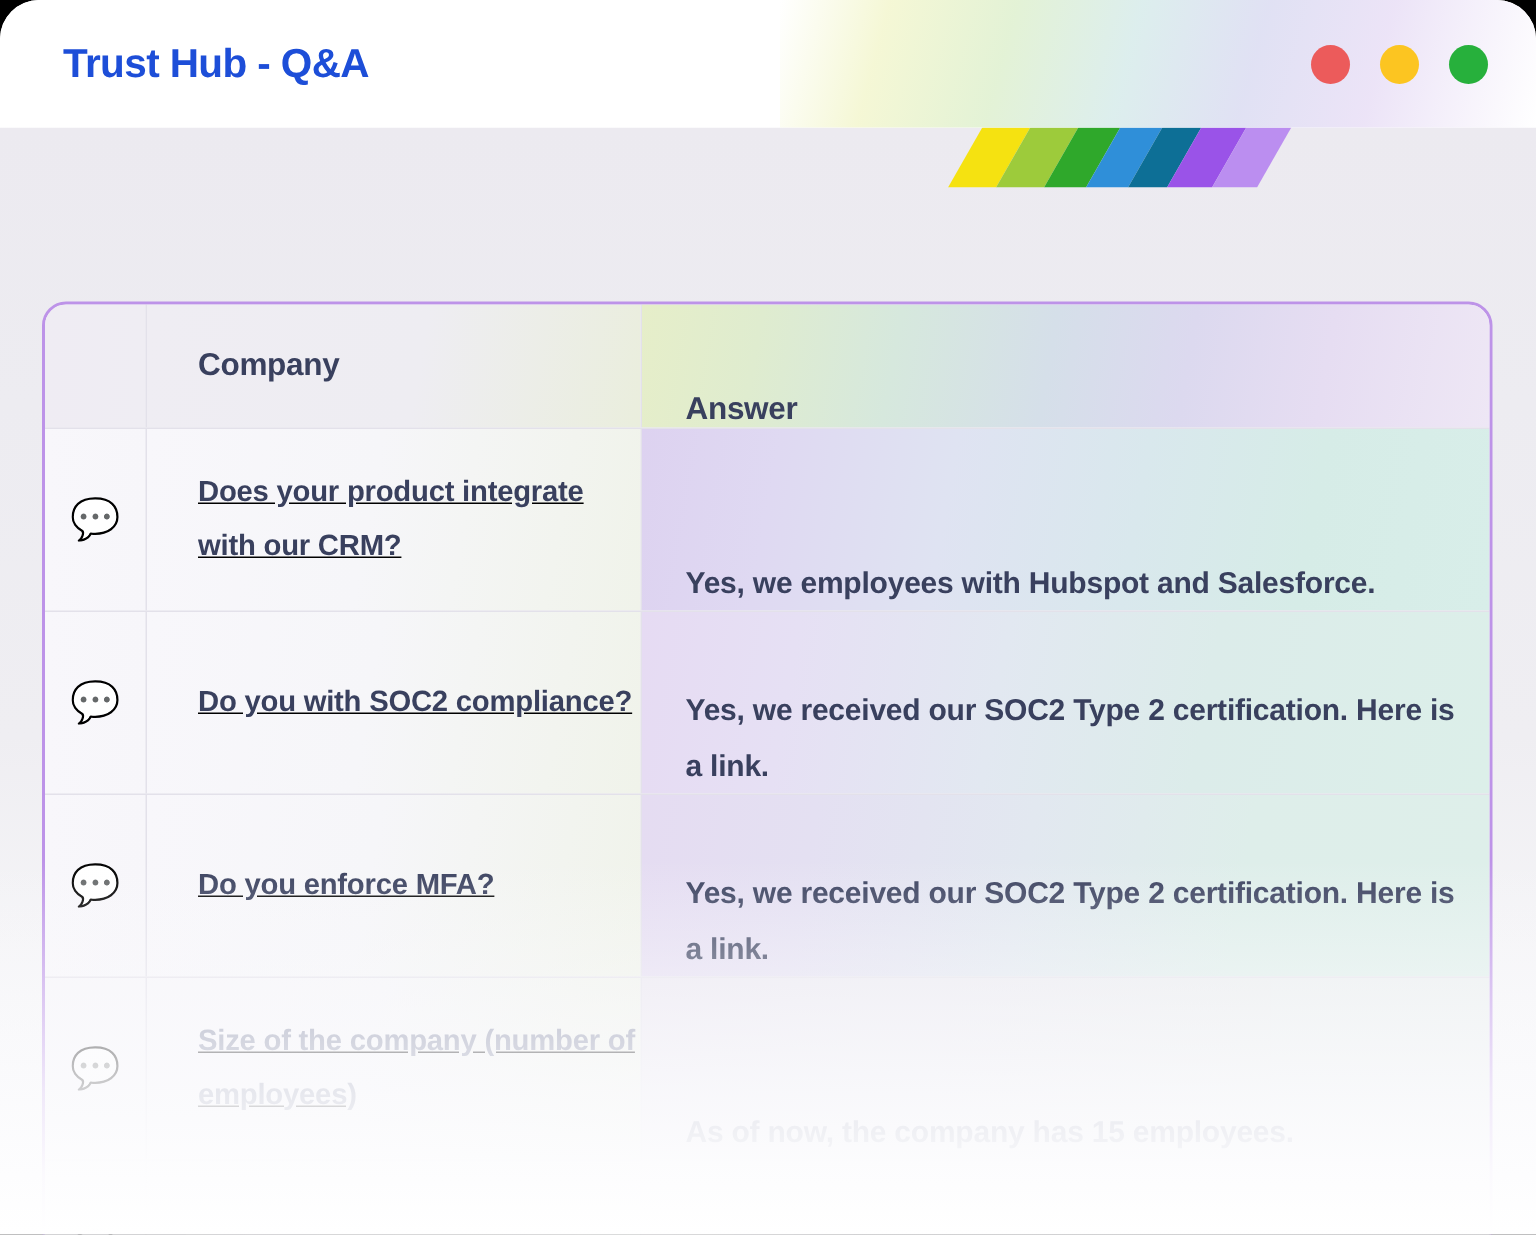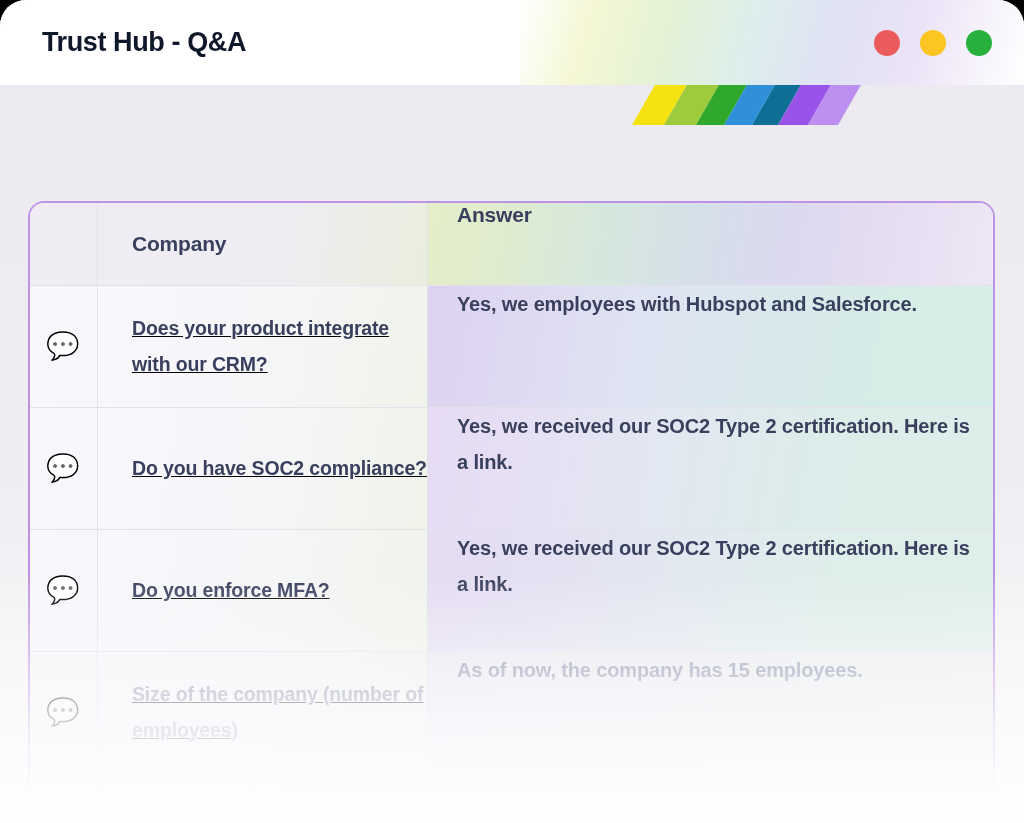--- a/index.html
+++ b/index.html
@@ -48,21 +48,21 @@
         rgba(228,216,244,0.7) 78%,
         rgba(255,255,255,0) 100%);
     pointer-events: none;
   }
 
   .window-title {
     position: relative;
     z-index: 2;
     font-size: 27px;
     font-weight: bold;
-    color: #0f172a;
+    color: #1d4ed8;
     letter-spacing: -0.4px;
   }
 
   .traffic-lights {
     position: relative;
     z-index: 2;
     margin-left: auto;
     display: flex;
     gap: 20px;
     align-items: center;
@@ -142,21 +142,21 @@
     width: 330px;
     flex: 0 0 330px;
     display: flex;
     align-items: center;
     padding: 0 0 0 34px;
     border-right: 1px solid #e3e1ea;
   }
   .cell-a {
     flex: 1 1 auto;
     display: flex;
-    align-items: flex-start;
+    align-items: flex-end;
     padding: 0 10px 0 29px;
   }
 
   
   .header-row { height: 82px; }
   .header-row .cell-icon { background: linear-gradient(90deg,#efecf3,#efedf3); }
   .header-row .cell-q {
     background: linear-gradient(100deg,#efedf3 0%,#eeedf2 55%,#eaeedd 100%);
   }
   .header-row .cell-a {
@@ -294,21 +294,21 @@
         <div class="cell-a">
           <span class="atext">Yes, we employees with Hubspot and Salesforce.</span>
         </div>
       </div>
 
       <div class="row data-row row-a2">
         <div class="cell-icon">
           <span class="balloon-icon">💬</span>
         </div>
         <div class="cell-q">
-          <span class="qtext">Do you have SOC2 compliance?</span>
+          <span class="qtext">Do you with SOC2 compliance?</span>
         </div>
         <div class="cell-a">
           <span class="atext">Yes, we received our SOC2 Type 2 certification. Here is a link.</span>
         </div>
       </div>
 
       <div class="row data-row row-a3">
         <div class="cell-icon">
           <span class="balloon-icon">💬</span>
         </div>

